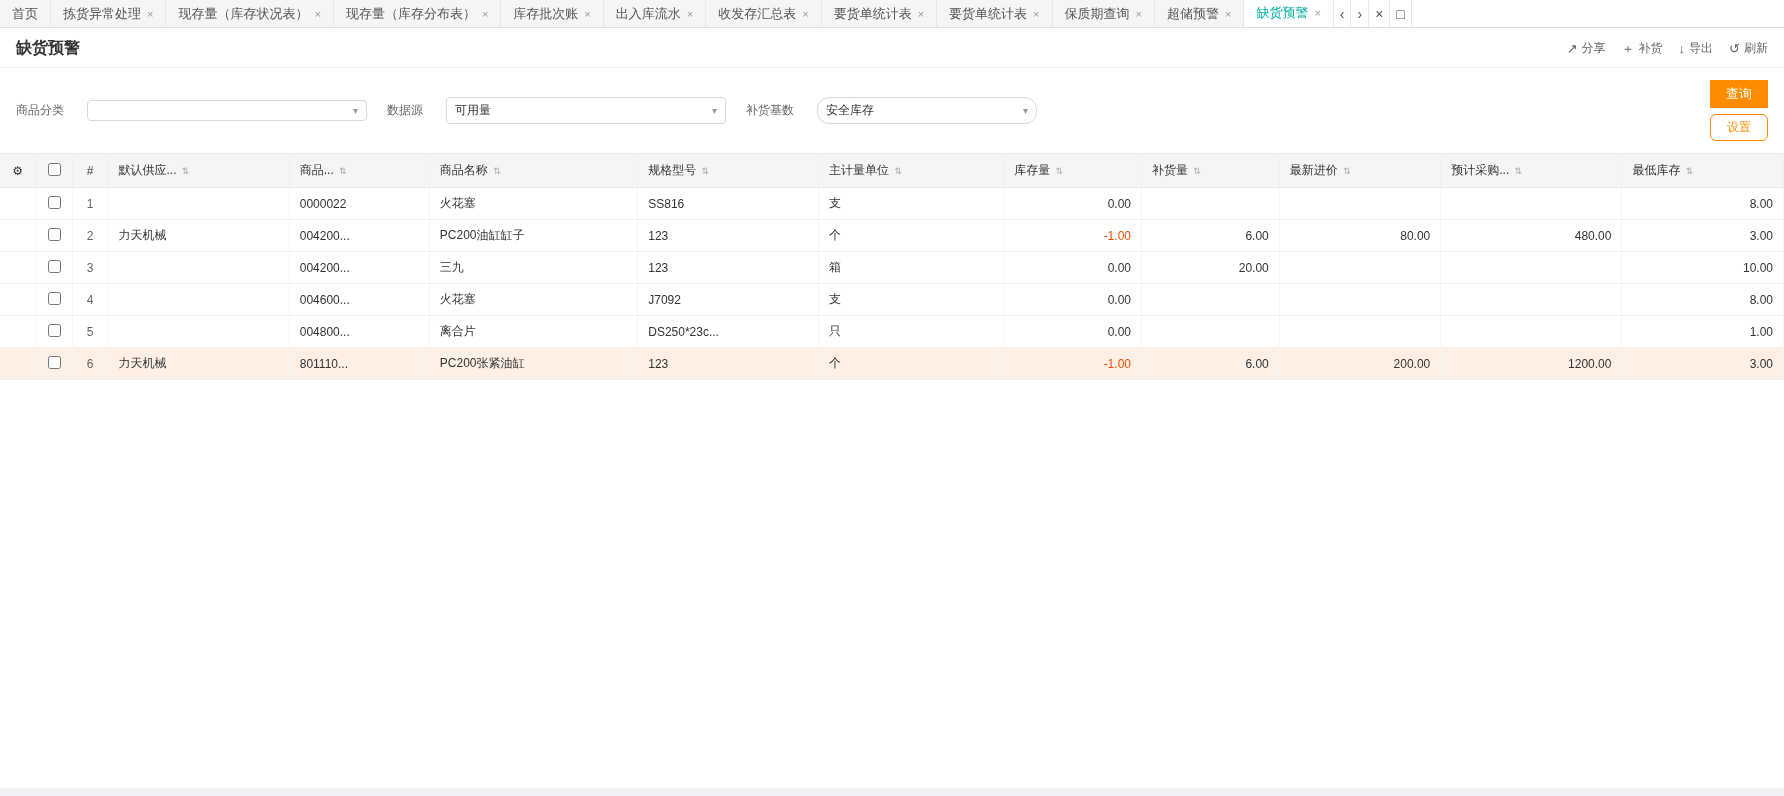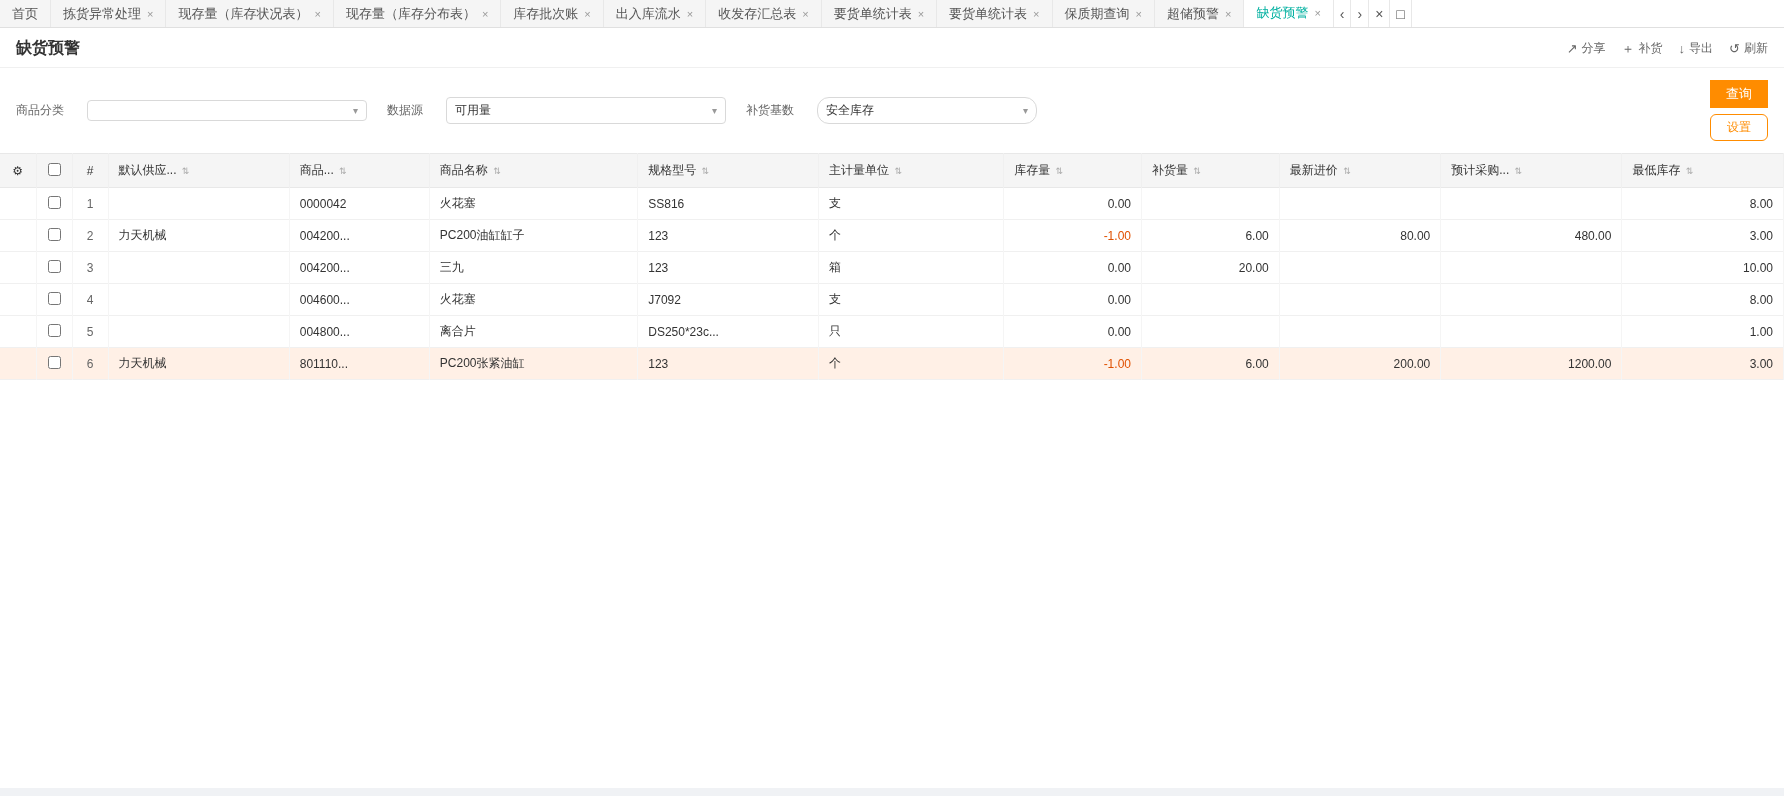--- a/index.html
+++ b/index.html
@@ -394,21 +394,21 @@
         </tr>
       </thead>
       <tbody id="table-body">
       <tr>
     <td class="col-checkbox"></td>
     <td class="col-checkbox">
       <input type="checkbox" style="">
     </td>
     <td class="col-index">1</td>
     <td></td>
-    <td>0000042</td>
+    <td>0000022</td>
     <td>火花塞</td>
     <td>SS816</td>
     <td>支</td>
     <td class="col-num" style="">0.00</td>
     <td class="col-num"></td>
     <td class="col-num"></td>
     <td class="col-num"></td>
     <td class="col-num">8.00</td>
   </tr>
           <tr>

